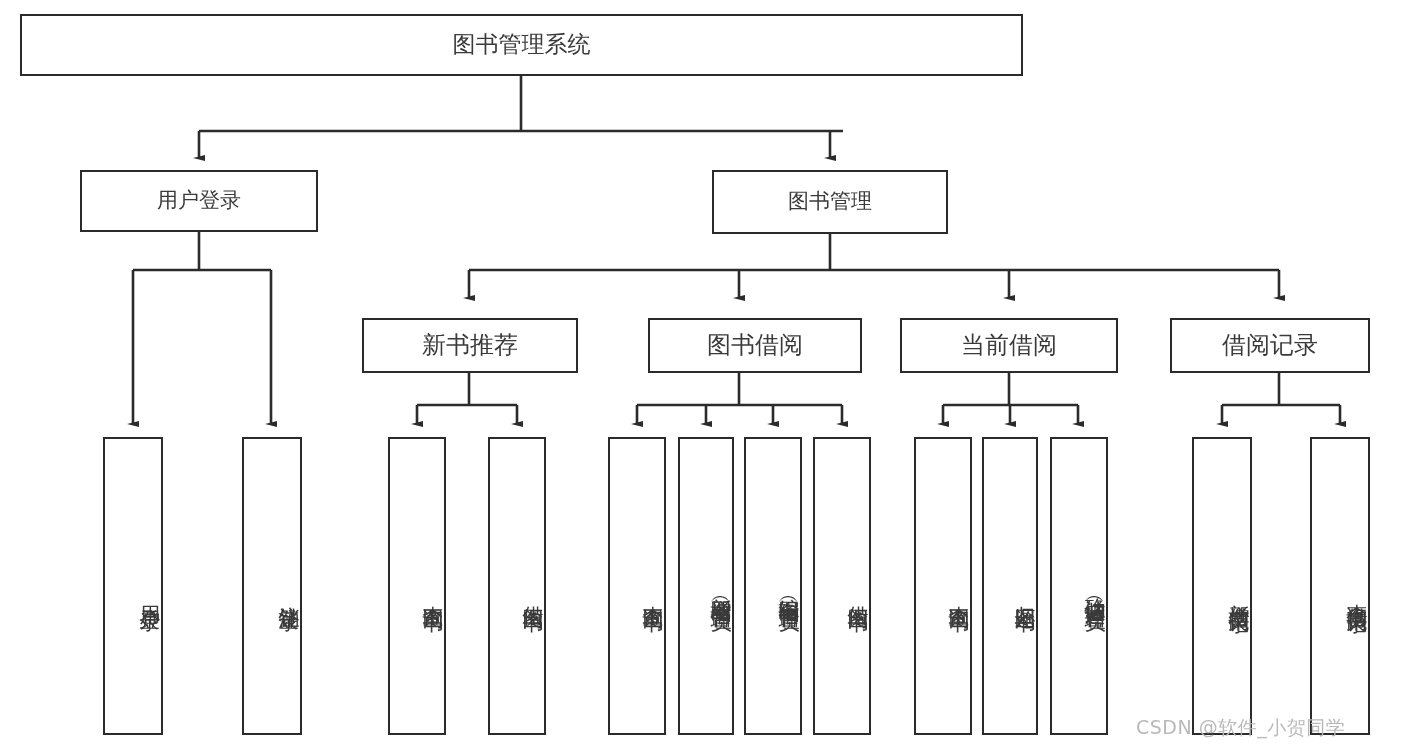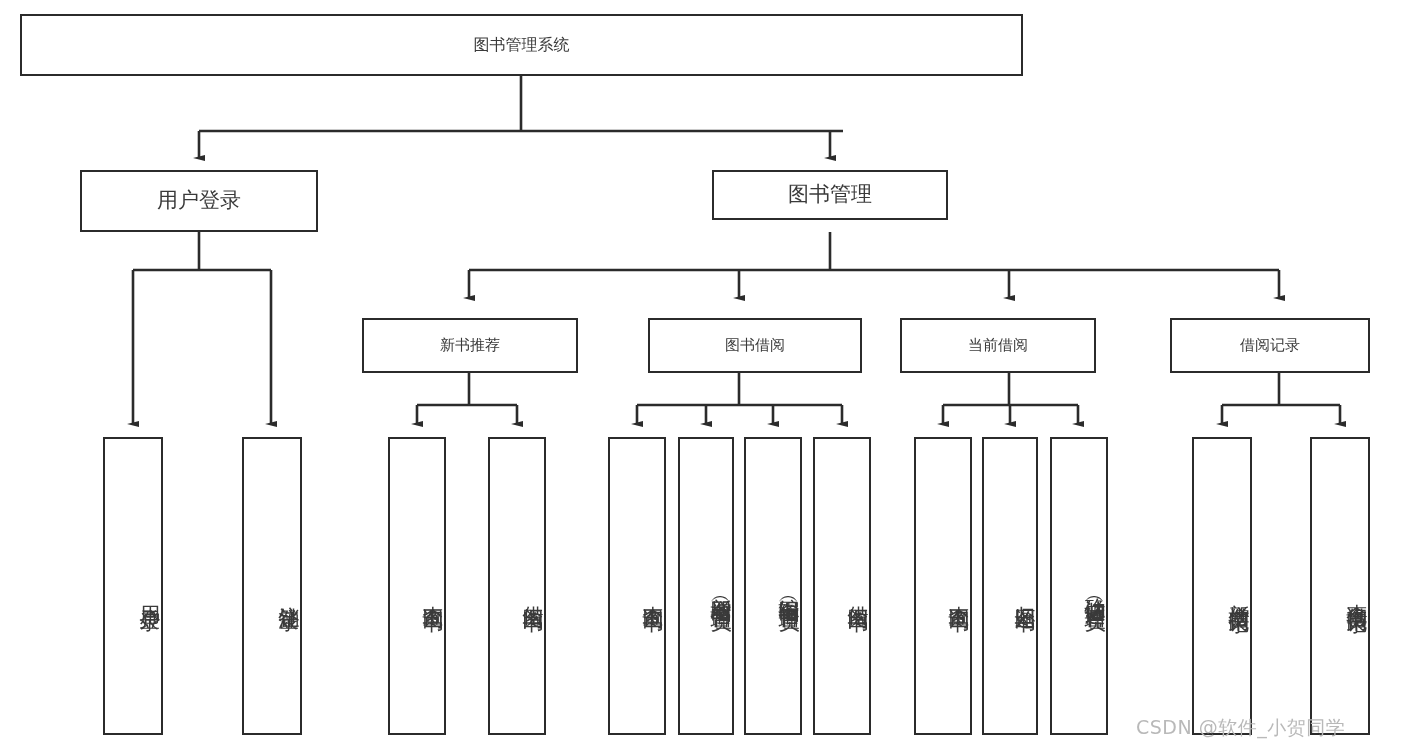--- a/index.html
+++ b/index.html
@@ -33,27 +33,27 @@
     border: 2px solid #2b2b2b;
     display: flex;
     align-items: center;
     justify-content: center;
     color: #3a3a3a;
     line-height: 1.12;
     text-align: center;
     z-index: 2;
   }
   .node.root {
-    font-size: 16px;
+    font-size: 23px;
   }
   .node.level2 {
     font-size: 21px;
   }
   .node.level3 {
-    font-size: 15px;
+    font-size: 24px;
   }
   .node.leaf {
     font-size: 21px;
     writing-mode: vertical-rl;
     text-orientation: upright;
     align-items: flex-start;
     justify-content: center;
     padding-top: 14px;
     letter-spacing: 2px;
   }
@@ -120,25 +120,25 @@
       <path d="M1279,373 L1279,405"></path>
       <path d="M1222,405 L1340,405"></path>
       <path d="M1222,405 L1222,424" marker-end="url(#arrowhead)"></path>
       <path d="M1340,405 L1340,424" marker-end="url(#arrowhead)"></path>
     </g>
   </svg>
 
   <div class="node root" style="left:20px; top:14px; width:1003px; height:62px;">图书管理系统</div>
 
   <div class="node level2" style="left:80px; top:170px; width:238px; height:62px;">用户登录</div>
-  <div class="node level2" style="left:712px; top:170px; width:236px; height:50px;">图书管理</div>
+  <div class="node level2" style="left:712px; top:170px; width:236px; height:64px;">图书管理</div>
 
   <div class="node level3" style="left:362px; top:318px; width:216px; height:55px;">新书推荐</div>
   <div class="node level3" style="left:633px; top:318px; width:214px; height:55px;margin-left:15px;">图书借阅</div>
-  <div class="node level3" style="left:900px; top:318px; width:196px; height:55px;">当前借阅</div>
+  <div class="node level3" style="left:900px; top:318px; width:218px; height:55px;">当前借阅</div>
   <div class="node level3" style="left:1170px; top:318px; width:200px; height:55px;">借阅记录</div>
 
   <div class="node leaf" style="left:103px; top:437px; width:60px; height:298px;">用户登录</div>
   <div class="node leaf" style="left:242px; top:437px; width:60px; height:298px;">注销登录</div>
 
   <div class="node leaf" style="left:388px; top:437px; width:58px; height:298px;">查询图书</div>
   <div class="node leaf" style="left:488px; top:437px; width:58px; height:298px;">借阅图书</div>
 
   <div class="node leaf" style="left:608px; top:437px; width:58px; height:298px;">查询图书</div>
   <div class="node leaf tall-text" style="left:678px; top:437px; width:56px; height:298px;">新增图书（管理员）</div>

